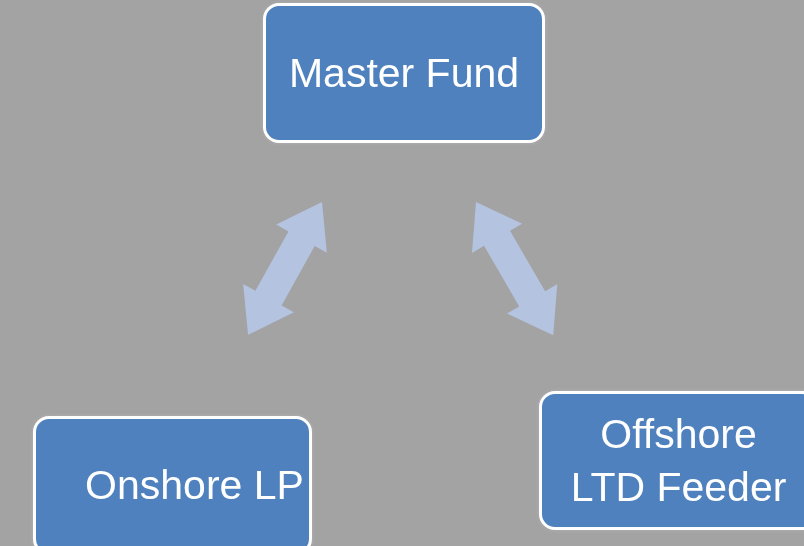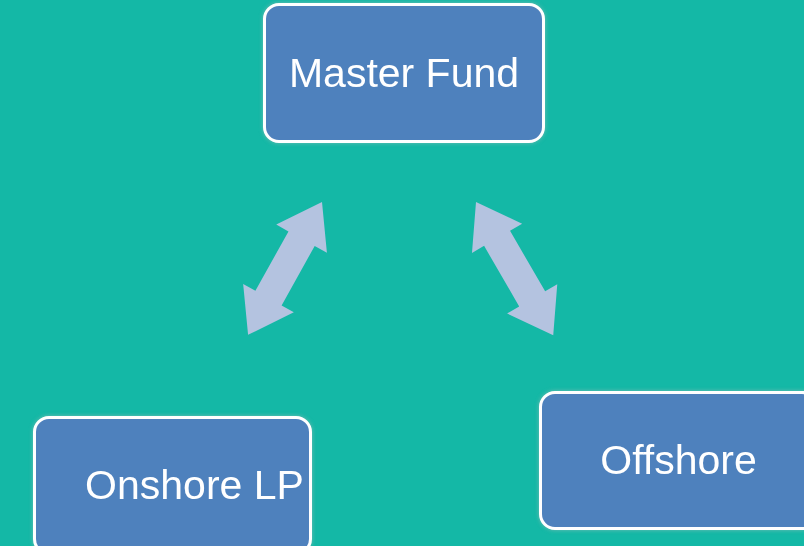--- a/index.html
+++ b/index.html
@@ -8,21 +8,21 @@
     width: 804px;
     height: 546px;
     background: #000000;
     overflow: hidden;
     font-family: "Liberation Sans", sans-serif;
   }
   .canvas {
     position: relative;
     width: 804px;
     height: 546px;
-    background: #14b8a6;
+    background: #a3a3a3;
   }
   .node {
     position: absolute;
     box-sizing: border-box;
     background: #4e81bd;
     border: 3px solid #ffffff;
     border-radius: 16px;
     box-shadow: 0 0 4px rgba(190, 190, 190, 0.55);
     color: #ffffff;
     display: flex;
@@ -59,15 +59,16 @@
   <div class="node node-master">
     <span class="node-label">Master Fund</span>
   </div>
 
   <div class="node node-onshore">
     <span class="node-line">Onshore LP</span>
   </div>
 
   <div class="node node-offshore">
     <span class="node-line">Offshore</span>
+    <span class="node-line">LTD Feeder</span>
   </div>
 
 </div>
 
 </body></html>

